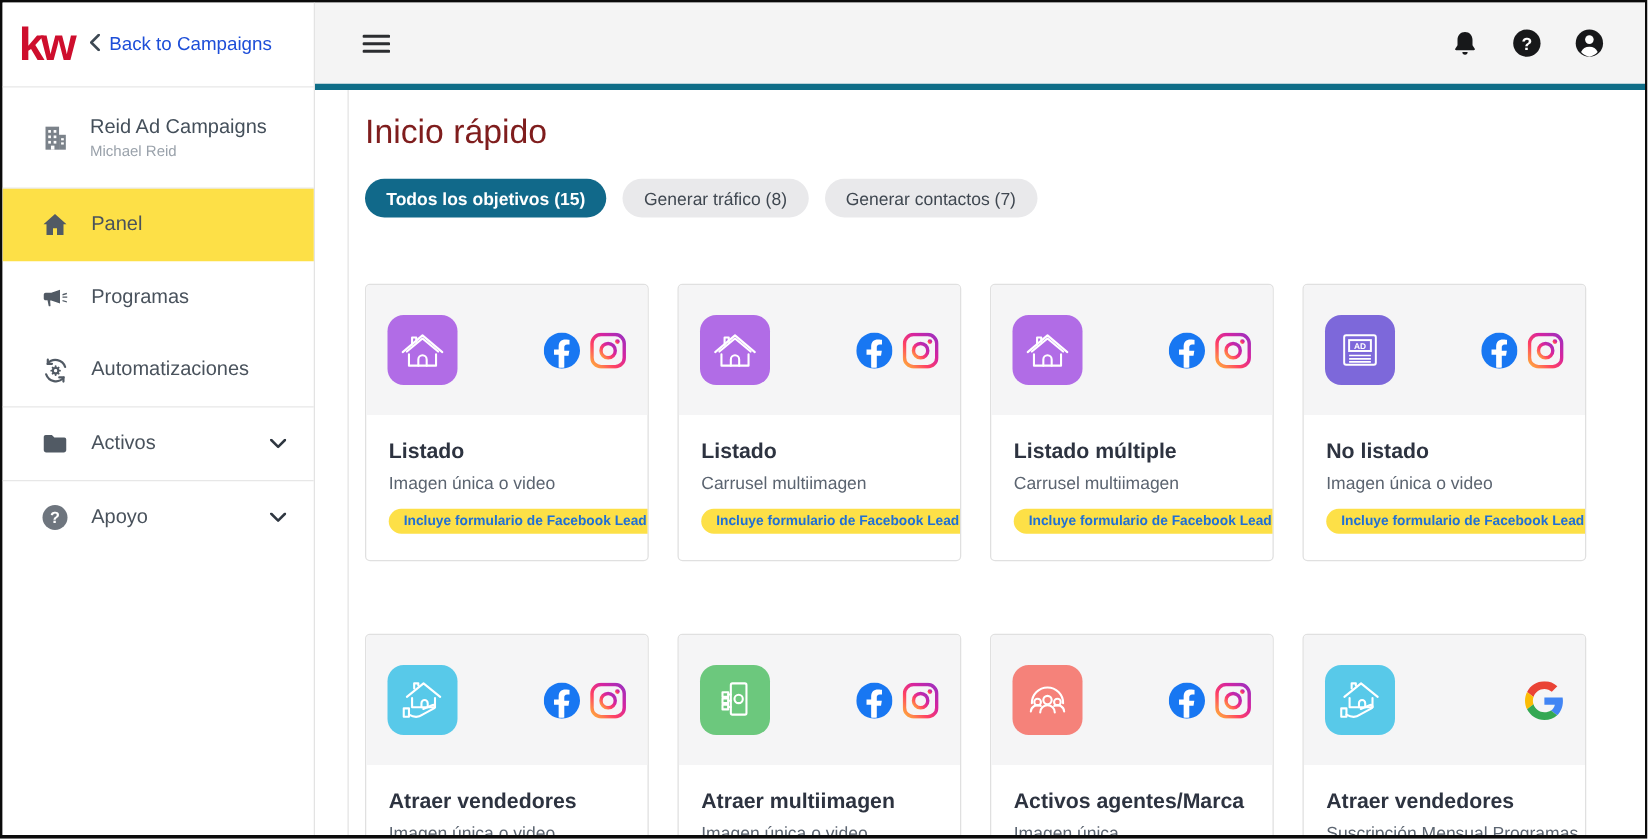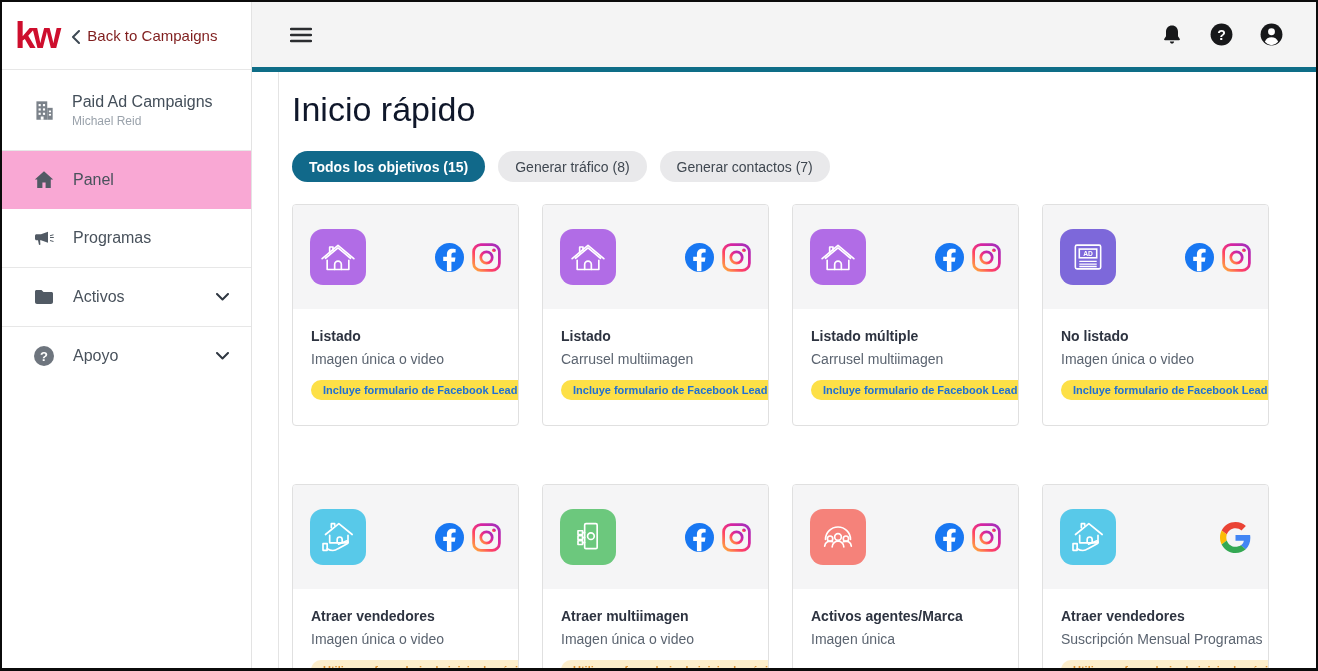--- a/index.html
+++ b/index.html
@@ -19,58 +19,58 @@
   }
   .sidebar-header {
     height:68px; border-bottom:1px solid #e7e7e7;
     display:flex; align-items:center; padding:0 8px 0 13px; gap:9px;
   }
   .kw-logo {
     font-size:37px; font-weight:bold; color:#ce0e2d;
     letter-spacing:-3px; line-height:1; padding-right:4px;
   }
   .back-link {
-    display:flex; align-items:flex-end; gap:7px; cursor:pointer;
-    color:#7f1d1d; font-size:15px; white-space:nowrap;
+    display:flex; align-items:flex-start; gap:7px; cursor:pointer;
+    color:#1d4ed8; font-size:15px; white-space:nowrap;
   }
   .account {
     height:81px; border-bottom:1px solid #e7e7e7;
     display:flex; align-items:center; gap:15px; padding:0 16px 0 29px;
   }
   .account-title { font-size:16px; color:#444f5a; margin-bottom:3px; }
   .account-sub   { font-size:12px; color:#9aa2ab; }
 
   .nav-item {
     height:58px; display:flex; align-items:center; gap:16px;
     padding:0 22px 0 29px; cursor:pointer; color:#49525c; font-size:16px;
   }
-  .nav-item.active { background:#f9a8d4; }
+  .nav-item.active { background:#fde047; }
   .nav-divider { border-top:1px solid #e7e7e7; }
   .nav-icon { width:26px; display:flex; justify-content:center; }
   .nav-chevron { margin-left:auto; display:flex; }
 
   
   .topbar {
     position:absolute; left:250px; right:0; top:0; height:70px;
     background:#f4f4f4; border-bottom:5px solid #0e6d87;
     display:flex; align-items:center; padding:0 32px 0 38px;
   }
   .menu-btn { display:flex; cursor:pointer; background:none; border:none; }
   .topbar-actions { margin-left:auto; display:flex; align-items:center; gap:25px; }
   .action-btn { display:flex; cursor:pointer; background:none; border:none; }
 
   
   .main {
     position:absolute; left:250px; top:70px; right:0; bottom:0;
     background:#fff; padding:18px 0 0 40px; overflow:hidden;
   }
   .content-divider { position:absolute; left:26px; top:0; bottom:0; width:1px; background:#e4e4e4; }
-  .page-title { font-size:34px; font-weight:500; color:#0f172a; margin:0 0 22px; }
-
-  .filters { display:flex; gap:13px; margin-bottom:22px; }
+  .page-title { font-size:27px; font-weight:500; color:#7f1d1d; margin:0 0 22px; }
+
+  .filters { display:flex; gap:13px; margin-bottom:53px; }
   .pill {
     height:31px; padding:0 17px; border-radius:16px; border:none; cursor:pointer;
     display:inline-flex; align-items:center; font-size:14px;
     background:#e9e9eb; color:#3f4750; font-family:inherit; white-space:nowrap;
   }
   .pill.active { background:#11698a; color:#fff; font-weight:600; }
 
   .grid {
     display:grid; grid-template-columns:repeat(4, 227px);
     column-gap:23px; row-gap:58px;
@@ -82,21 +82,21 @@
   .card-top {
     height:104px; background:#f5f5f6; display:flex; align-items:center;
     justify-content:space-between; padding:0 17px;
   }
   .tile {
     width:56px; height:56px; border-radius:13px;
     display:flex; align-items:center; justify-content:center; flex:none;
   }
   .platforms { display:flex; align-items:center; gap:8px; }
   .card-body { padding:19px 18px 0; }
-  .card-title { font-size:14px; font-weight:700; color:#2d3340; margin-bottom:7px; }
+  .card-title { font-size:17px; font-weight:700; color:#2d3340; margin-bottom:7px; }
   .card-sub { font-size:14px; color:#5b6470; margin-bottom:13px; white-space:nowrap; }
   .badge {
     display:inline-flex; align-items:center; font-size:11px; font-weight:700;
     padding:4px 12px; border-radius:12px; white-space:nowrap;
   }
   .badge.facebook_lead { background:#fde047; color:#1f6fd6; }
   .badge.landing_form  { background:#fdeecb; color:#dd9333; }
 </style>
 </head>
 <body>
@@ -127,41 +127,56 @@
               <rect x="11" y="10.5" width="2" height="2"></rect>
               <rect x="7" y="14.5" width="2" height="2"></rect>
               <rect x="11" y="14.5" width="2" height="2"></rect>
               <rect x="16.5" y="12.5" width="2" height="1.6"></rect>
               <rect x="16.5" y="15.6" width="2" height="1.6"></rect>
               <rect x="9" y="18" width="2.6" height="3"></rect>
             </g>
           </svg>
       </span>
       <div>
-        <div class="account-title">Paid Ad Campaigns</div>
+        <div class="account-title">Reid Ad Campaigns</div>
         <div class="account-sub">Michael Reid</div>
       </div>
     </div>
     <nav id="nav">
         <div class="nav-item active">
           <span class="nav-icon">
             <svg viewBox="0 0 24 24" width="24" height="24" fill="#515a64">
               <path d="M12 3.2 2.8 11.4h2.4V20h5.2v-5.4h3.2V20h5.2v-8.6h2.4z"></path>
             </svg>
           </span>
           <span class="nav-label">Panel</span>
         </div>
         <div class="nav-item">
           <span class="nav-icon">
             <svg viewBox="0 0 24 24" width="24" height="24" fill="#515a64">
               <path d="M3 9.7v3c0 .8.7 1.5 1.5 1.5H6l.9 4.4c.1.6 1.4.6 1.5 0L8.1 14.3h.9l7 2.4v-11L9 8.2H4.5C3.7 8.2 3 8.9 3 9.7z"></path>
               <path d="M18 9.2l3.5-1v1.1L18 10.3zM18 11.1h3.8v1H18zM18 13.9l3.5 1V16l-3.5-1z"></path>
             </svg>
           </span>
           <span class="nav-label">Programas</span>
+        </div>
+        <div class="nav-item">
+          <span class="nav-icon">
+            <svg viewBox="0 0 24 24" width="25" height="25" fill="none" stroke="#515a64" stroke-width="1.7" stroke-linecap="round">
+              <path d="M19.3 9.2A7.8 7.8 0 0 0 5.9 6.6"></path>
+              <path d="M6 3.6v3.2h3.2"></path>
+              <path d="M4.7 14.8a7.8 7.8 0 0 0 13.4 2.6"></path>
+              <path d="M18 20.4v-3.2h-3.2"></path>
+              <g stroke-width="1.5">
+                <circle cx="12" cy="12" r="2.1"></circle>
+                <path d="M12 8.7v1.1M12 14.2v1.1M8.7 12h1.1M14.2 12h1.1M9.7 9.7l.8.8M13.5 13.5l.8.8M14.3 9.7l-.8.8M10.5 13.5l-.8.8"></path>
+              </g>
+            </svg>
+          </span>
+          <span class="nav-label">Automatizaciones</span>
         </div>
         <div class="nav-divider"></div>
         <div class="nav-item">
           <span class="nav-icon">
             <svg viewBox="0 0 24 24" width="24" height="24" fill="#515a64">
               <path d="M3 6.5C3 5.7 3.7 5 4.5 5h5l2 2h8c.8 0 1.5.7 1.5 1.5V17c0 1.1-.9 2-2 2H5c-1.1 0-2-.9-2-2z"></path>
             </svg>
           </span>
           <span class="nav-label">Activos</span>
           <span class="nav-chevron">

